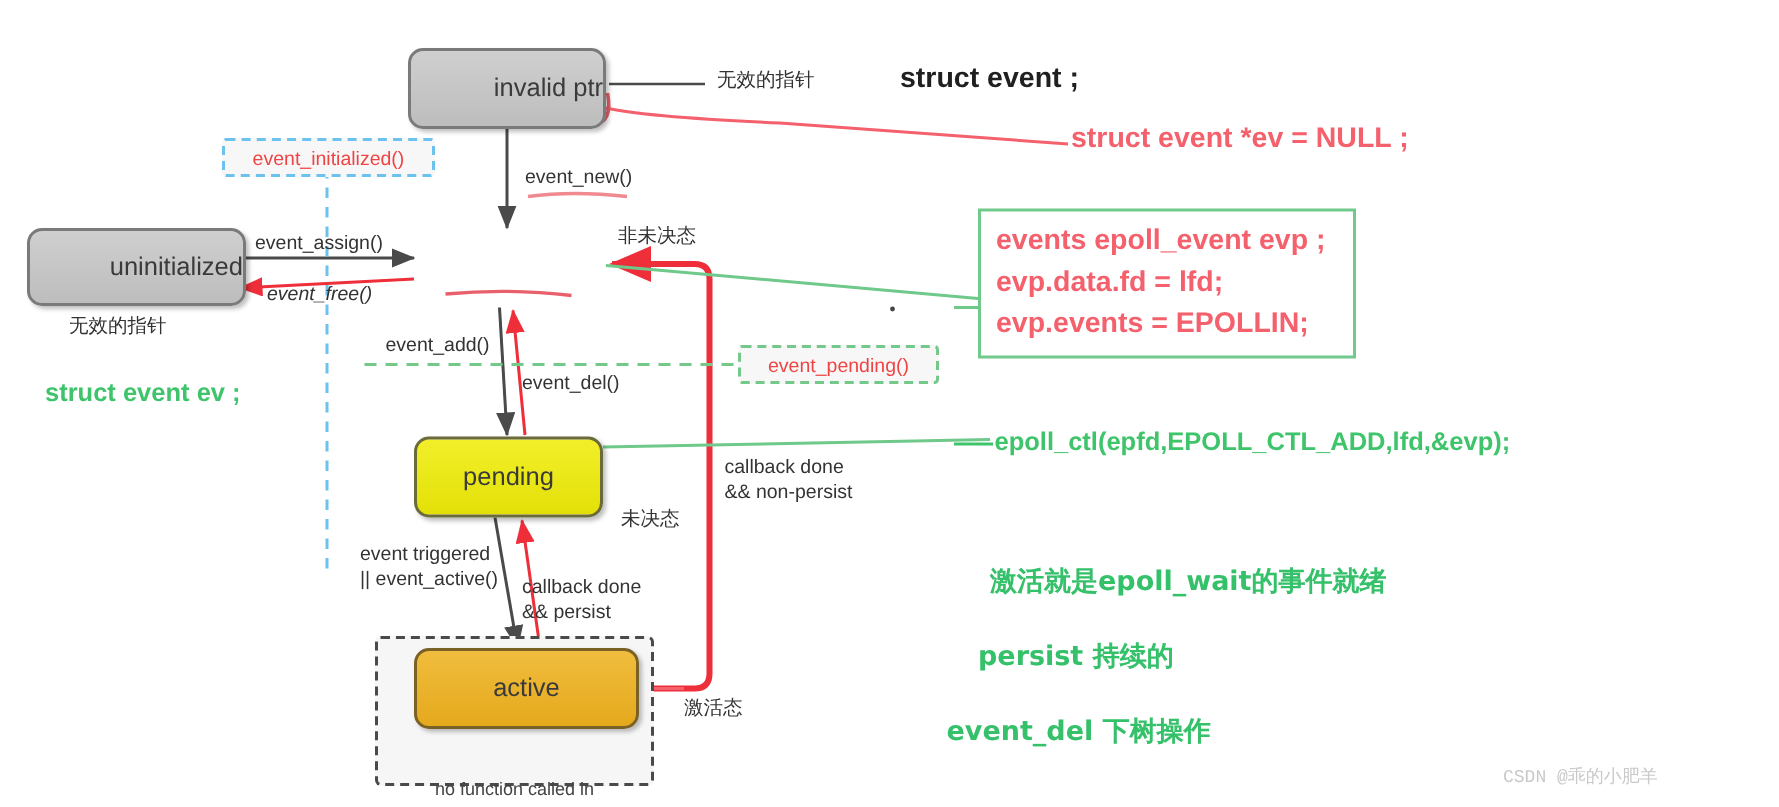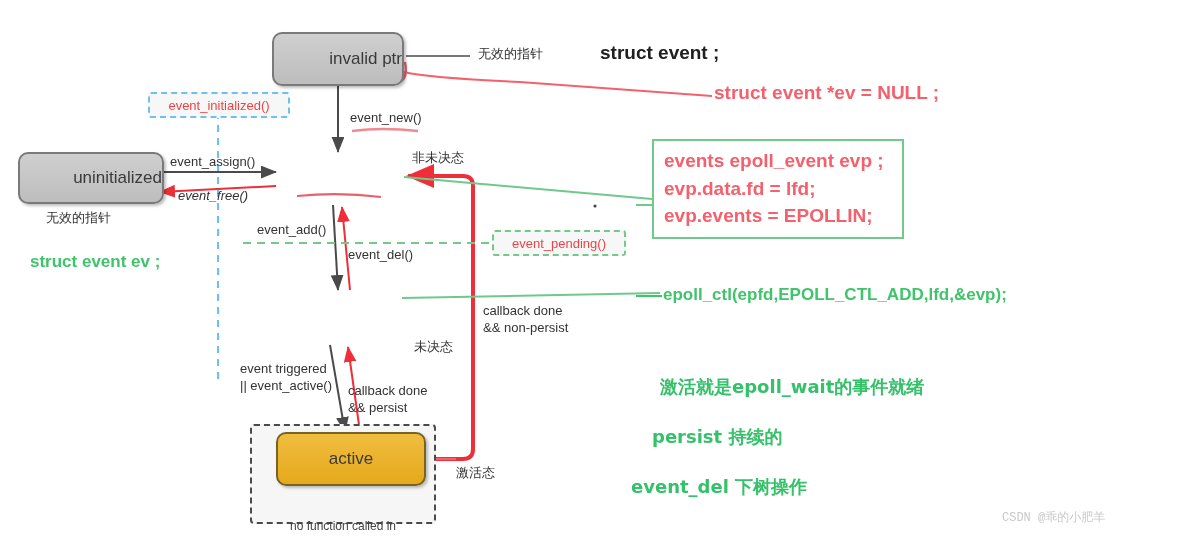--- a/index.html
+++ b/index.html
@@ -104,20 +104,23 @@
 
   <div class="node gray" style="left:272px;top:32px;width:132px;height:54px;">
     <span>invalid ptr</span>
   </div>
 
   <div class="node gray" style="left:18px;top:152px;width:146px;height:52px;">
     <span>uninitialized</span>
   </div>
 
 
+  <div class="node yellow" style="left:276px;top:291px;width:126px;height:54px;">
+    <span>pending</span>
+  </div>
 
   <div class="dashgroup" style="left:250px;top:424px;width:186px;height:100px;"></div>
 
   <div class="node orange" style="left:276px;top:432px;width:150px;height:54px;">
     <span>active</span>
   </div>
 
   <div class="tag center" style="left:262px;top:489px;width:162px;font-size:12px;color:#444;">
     <div>no function called in</div>
     

